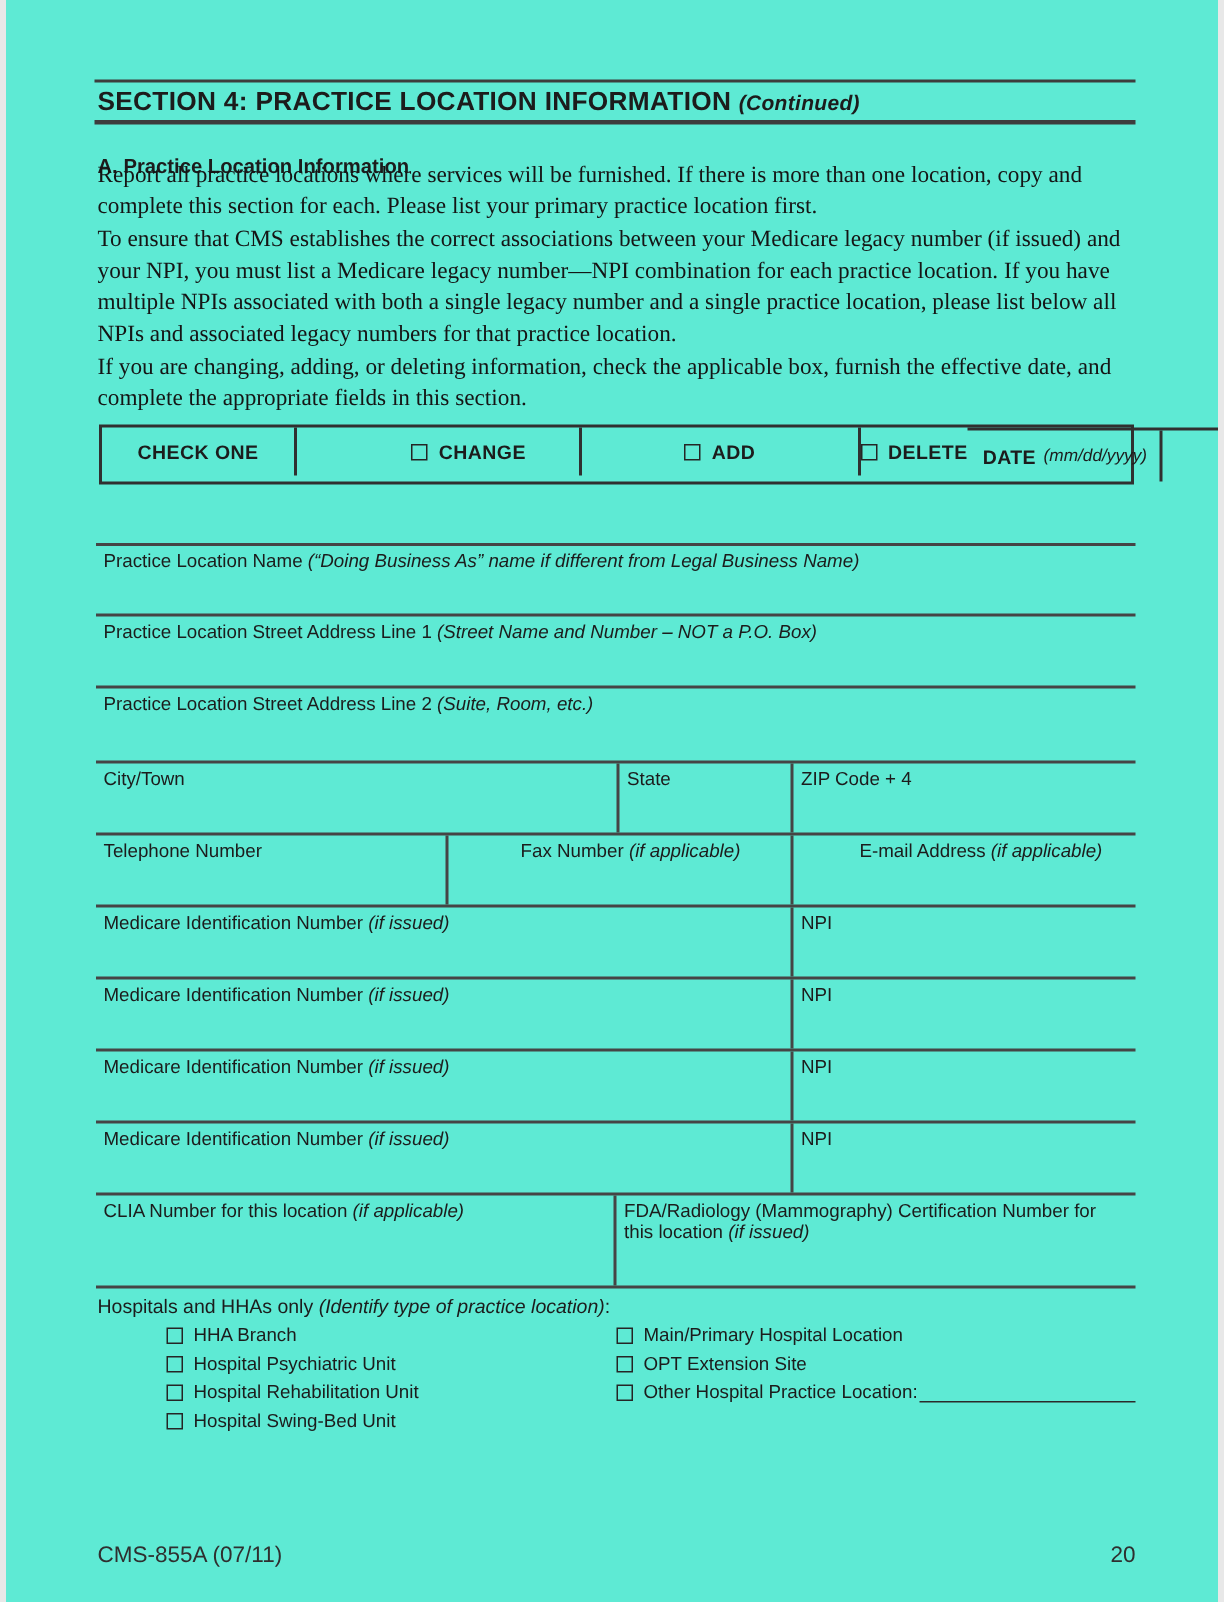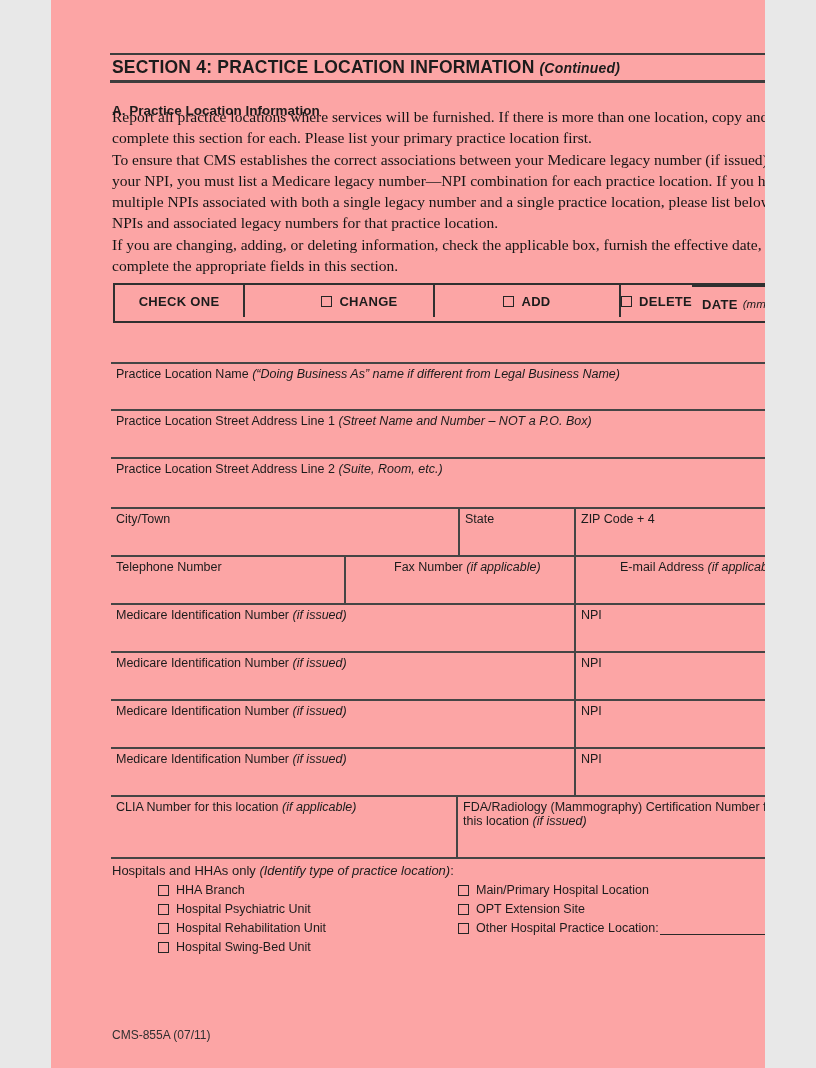--- a/index.html
+++ b/index.html
@@ -1,21 +1,21 @@
 <!DOCTYPE html>
 <html><head>
 <meta charset="utf-8">
 <style>
   * { margin: 0; padding: 0; box-sizing: border-box; }
   html, body { background: #e8e8e8; }
   .page {
     position: relative;
-    width: 714px;
+    width: 808px;
     height: 1068px;
-    background: #fca5a5;
+    background: #5eead4;
     margin: 0 auto;
     font-family: "Liberation Sans", sans-serif;
     color: #1c1c1c;
     overflow: hidden;
   }
   .abs { position: absolute; }
 
   
   .rule { background: #3d3d3d; }
   .section-title {
@@ -94,21 +94,21 @@
   .hosp-row { display: flex; margin-top: 5px; align-items: flex-end; }
   .hosp-item { font-size: 12.5px; display: flex; align-items: center; white-space: nowrap; margin-left: 46px; }
   .hosp-col1 { width: 254px; flex: none; }
   .hosp-fill-line {
     flex: 1;
     border-bottom: 1.5px solid #2a2a2a;
     height: 14px;
     margin-left: 1px;
   }
 
-  .footer-text { font-size: 12px; color: #2f2f2f; }
+  .footer-text { font-size: 15px; color: #2f2f2f; }
 </style>
 </head>
 <body>
 
 <div class="page">
 
   <div class="abs rule" style="top:53px; left:59px; width:694px; height:2px;"></div>
   <div class="abs section-title" style="top:57px; left:61px;">
     <span>SECTION 4: PRACTICE LOCATION INFORMATION</span><span class="cont">(Continued)</span>
   </div>

